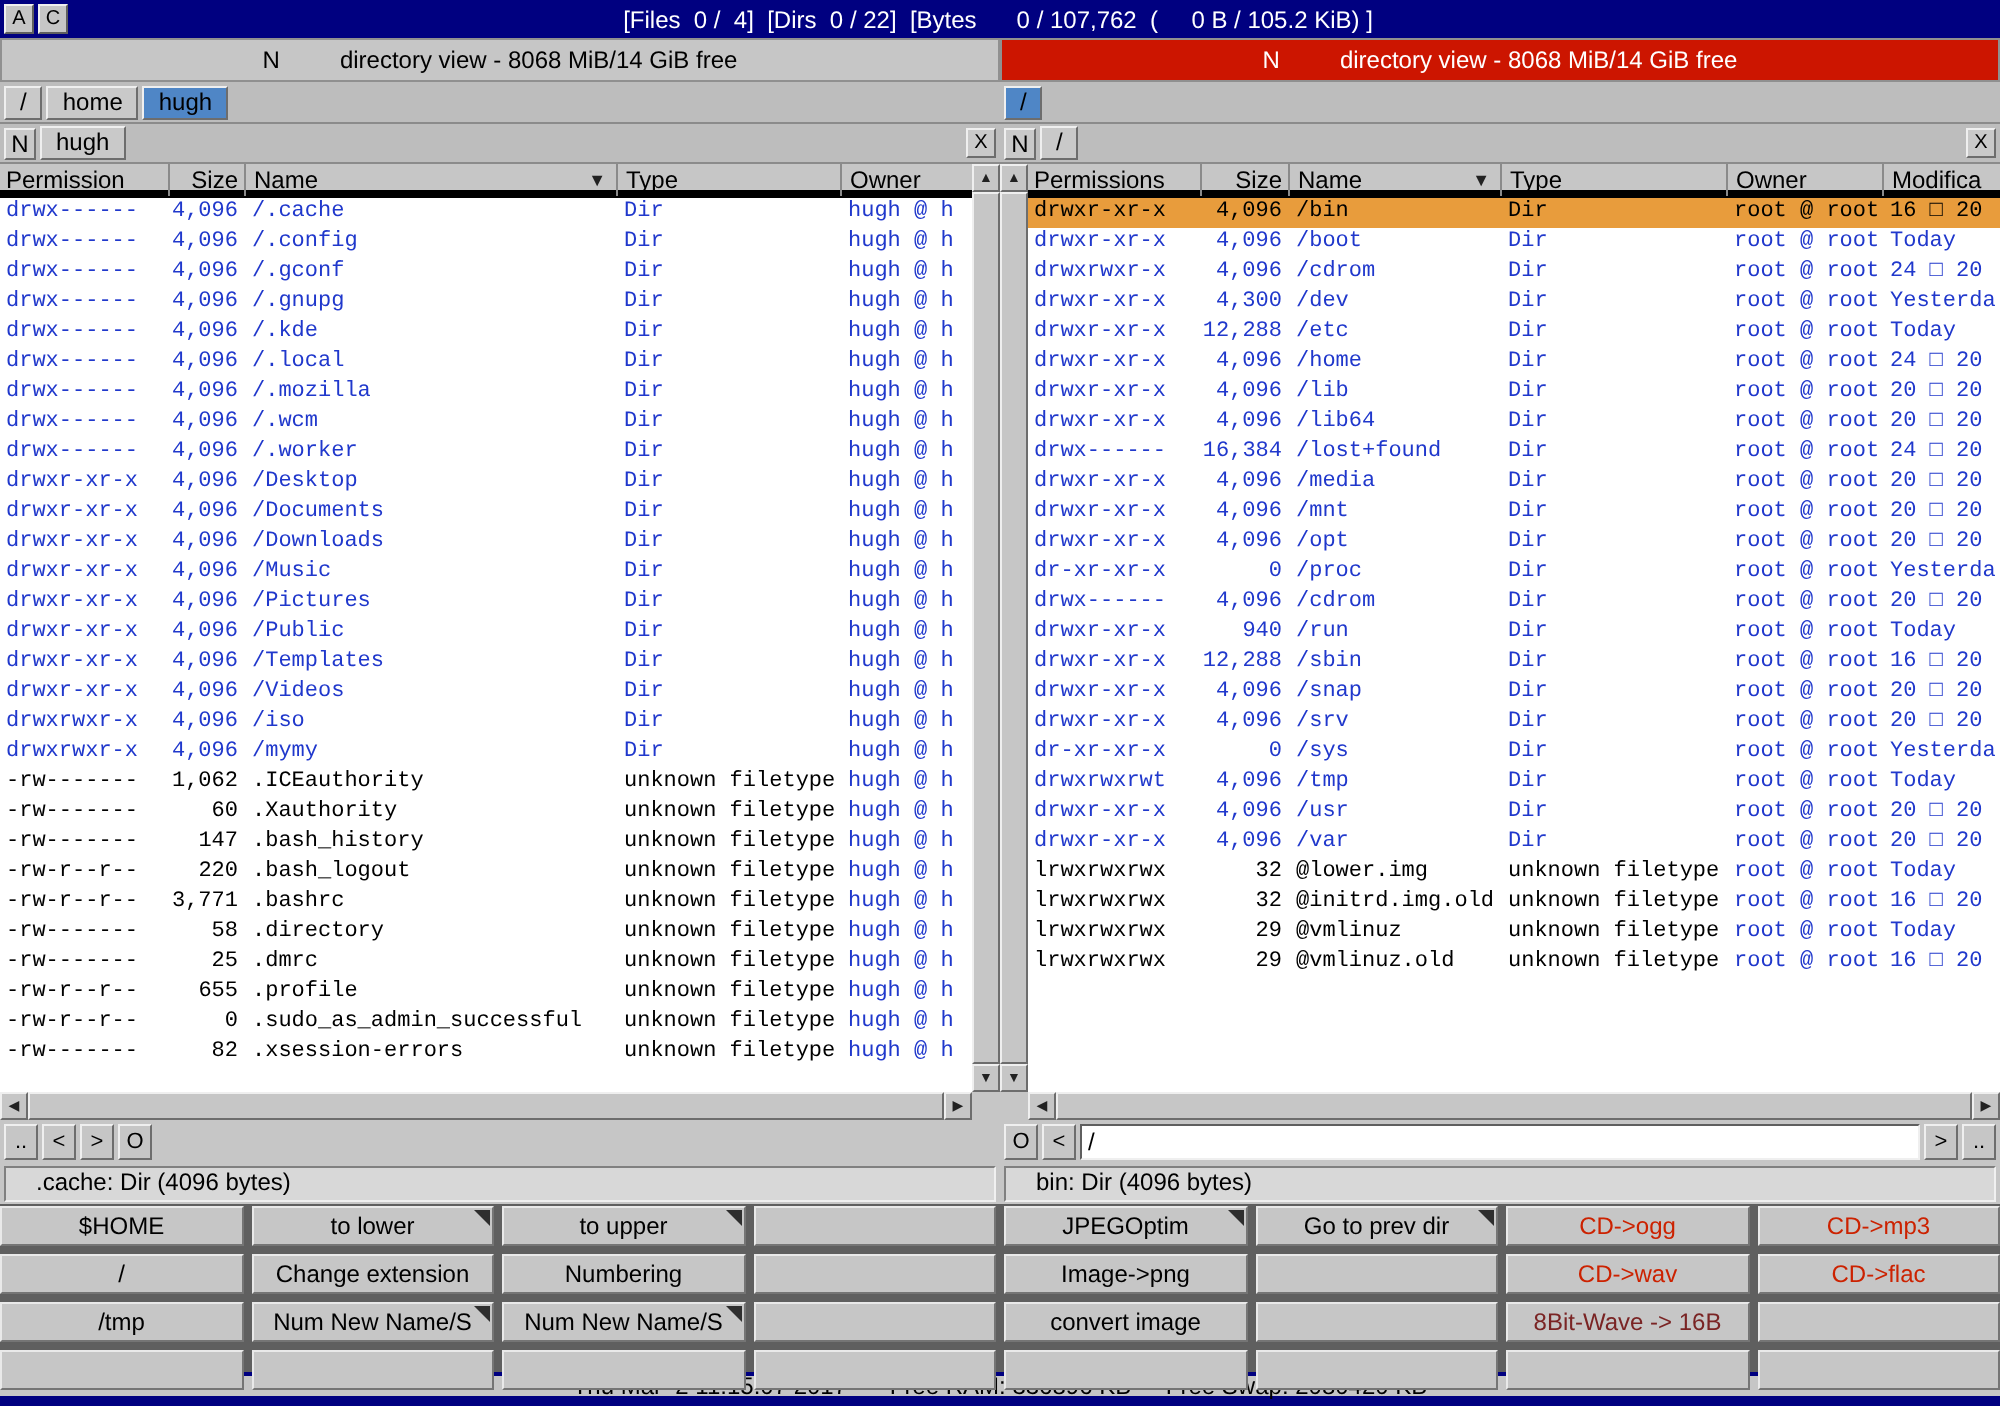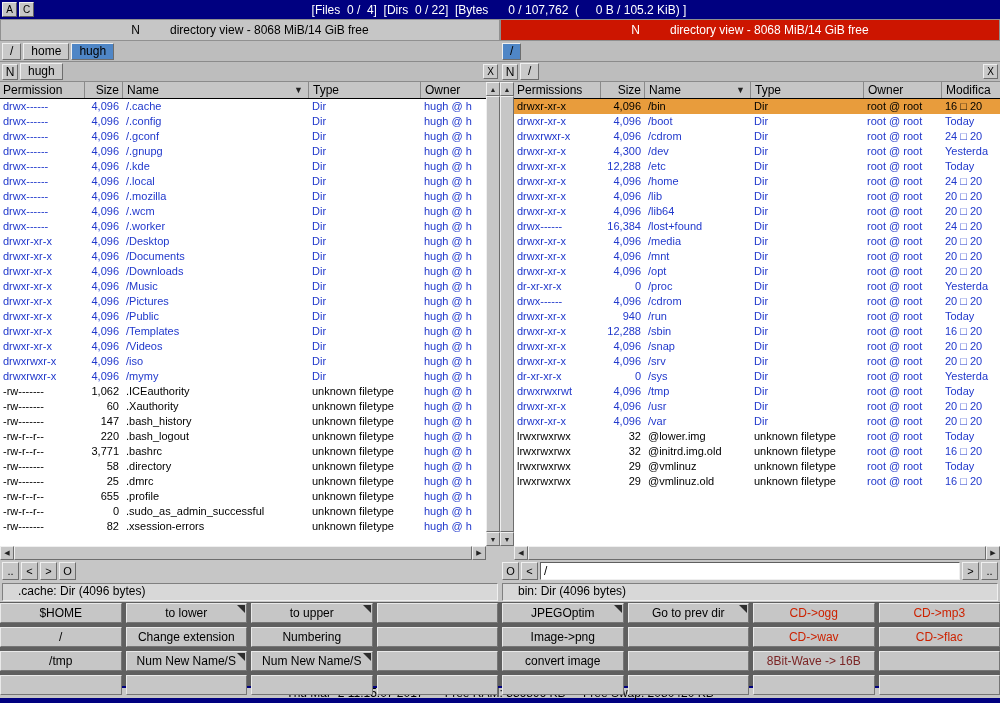--- a/index.html
+++ b/index.html
@@ -30,25 +30,25 @@
   .spacer{flex:1}
   .xbtn{width:15px;height:15px;display:flex;align-items:center;justify-content:center;background:#c9c9c9;font-size:10px;
         border:1px solid;border-color:#efefef #6d6d6d #6d6d6d #efefef;cursor:default}
 
   
   .panes{height:478px;display:flex;flex:0 0 auto}
   .pane{width:500px;height:478px;display:grid;grid-template-rows:464px 14px;background:#c6c6c6}
   .pane-left{grid-template-columns:486px 14px}
   .pane-right{grid-template-columns:14px 486px}
   .pane-main{display:flex;flex-direction:column;overflow:hidden}
-  .hdr{height:17px;display:flex;background:#c6c6c6;border-bottom:1px solid #000000;flex:0 0 auto}
+  .hdr{height:17px;display:flex;background:#c6c6c6;border-bottom:4px solid #000000;flex:0 0 auto}
   .hcell{height:16px;line-height:16px;overflow:hidden;white-space:pre;border-left:1px solid #8a8a8a;flex:0 0 auto}
   .hdr .first{border-left:none}
   .rows{flex:1;background:#fff;overflow:hidden}
-  .frow{display:flex;height:15px;line-height:15px;font-family:Liberation Sans, sans-serif;font-size:11px;white-space:pre;color:#000}
+  .frow{display:flex;height:15px;line-height:15px;font-family:Liberation Mono, monospace;font-size:11px;white-space:pre;color:#000}
   .cell{height:15px;overflow:hidden;white-space:pre;flex:0 0 auto}
   .frow.kind-dir .c-perm,.frow.kind-dir .c-size,.frow.kind-dir .c-name,.frow.kind-dir .c-type{color:var(--c-dir_text,#2038cc)}
   .frow .c-owner,.frow .c-mod{color:var(--c-dir_text,#2038cc)}
   .frow.selected{background:var(--c-selected_bg,#e89c3c)}
   .frow.selected .cell{color:#000}
 
   .pane-left .c-perm{width:84px;padding-left:3px}
   .pane-left .c-size{width:38px;text-align:right;padding-right:3px}
   .pane-left .c-name{width:186px;padding-left:4px}
   .pane-left .c-type{width:112px;padding-left:4px}

